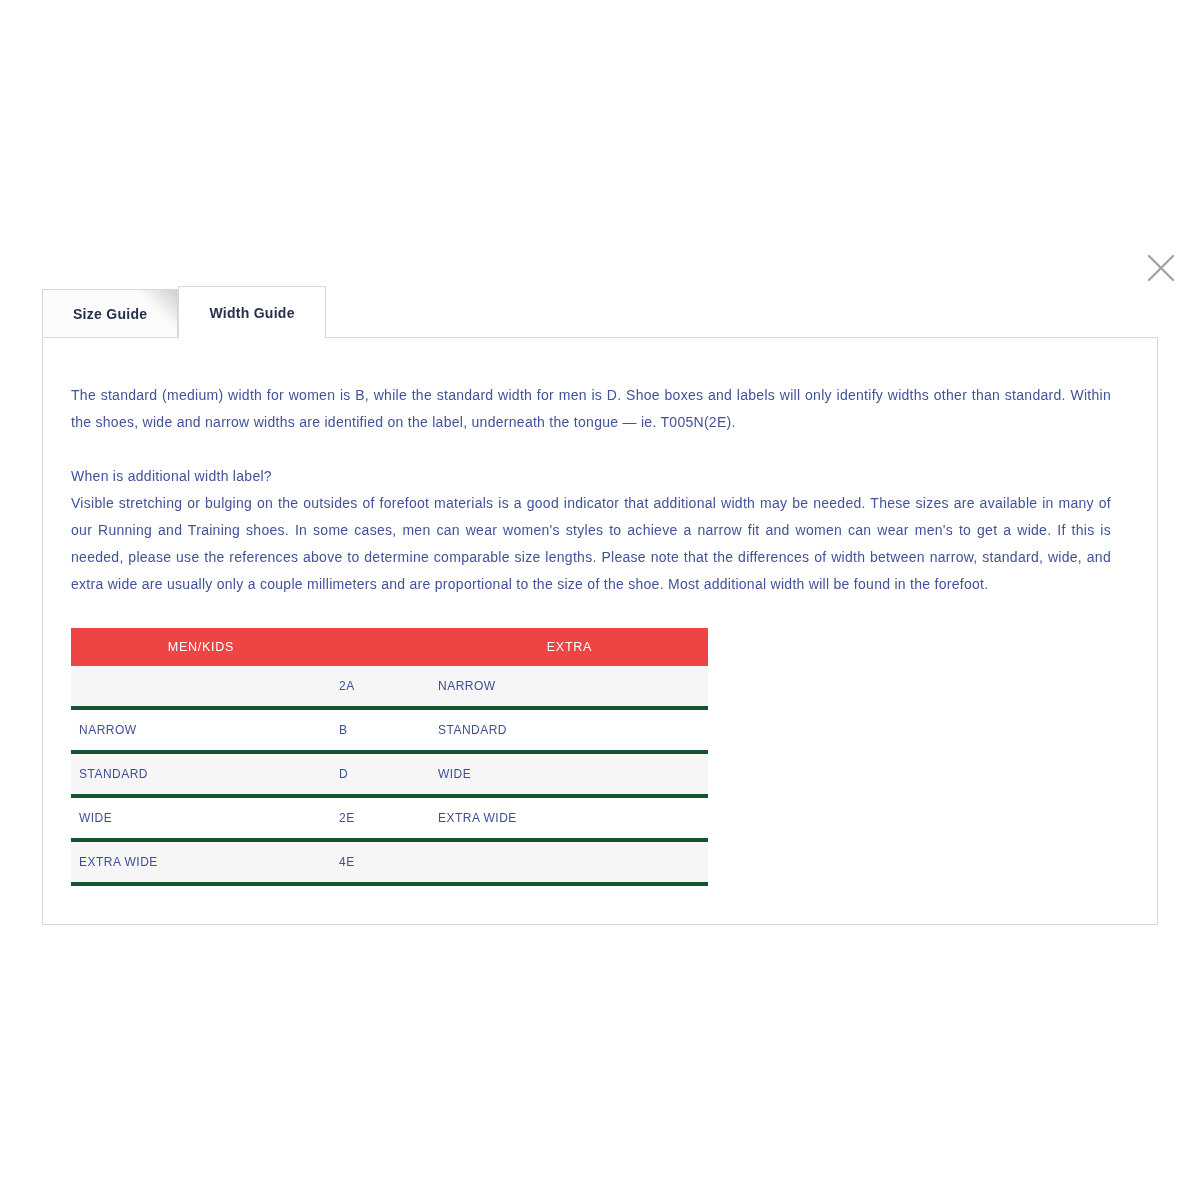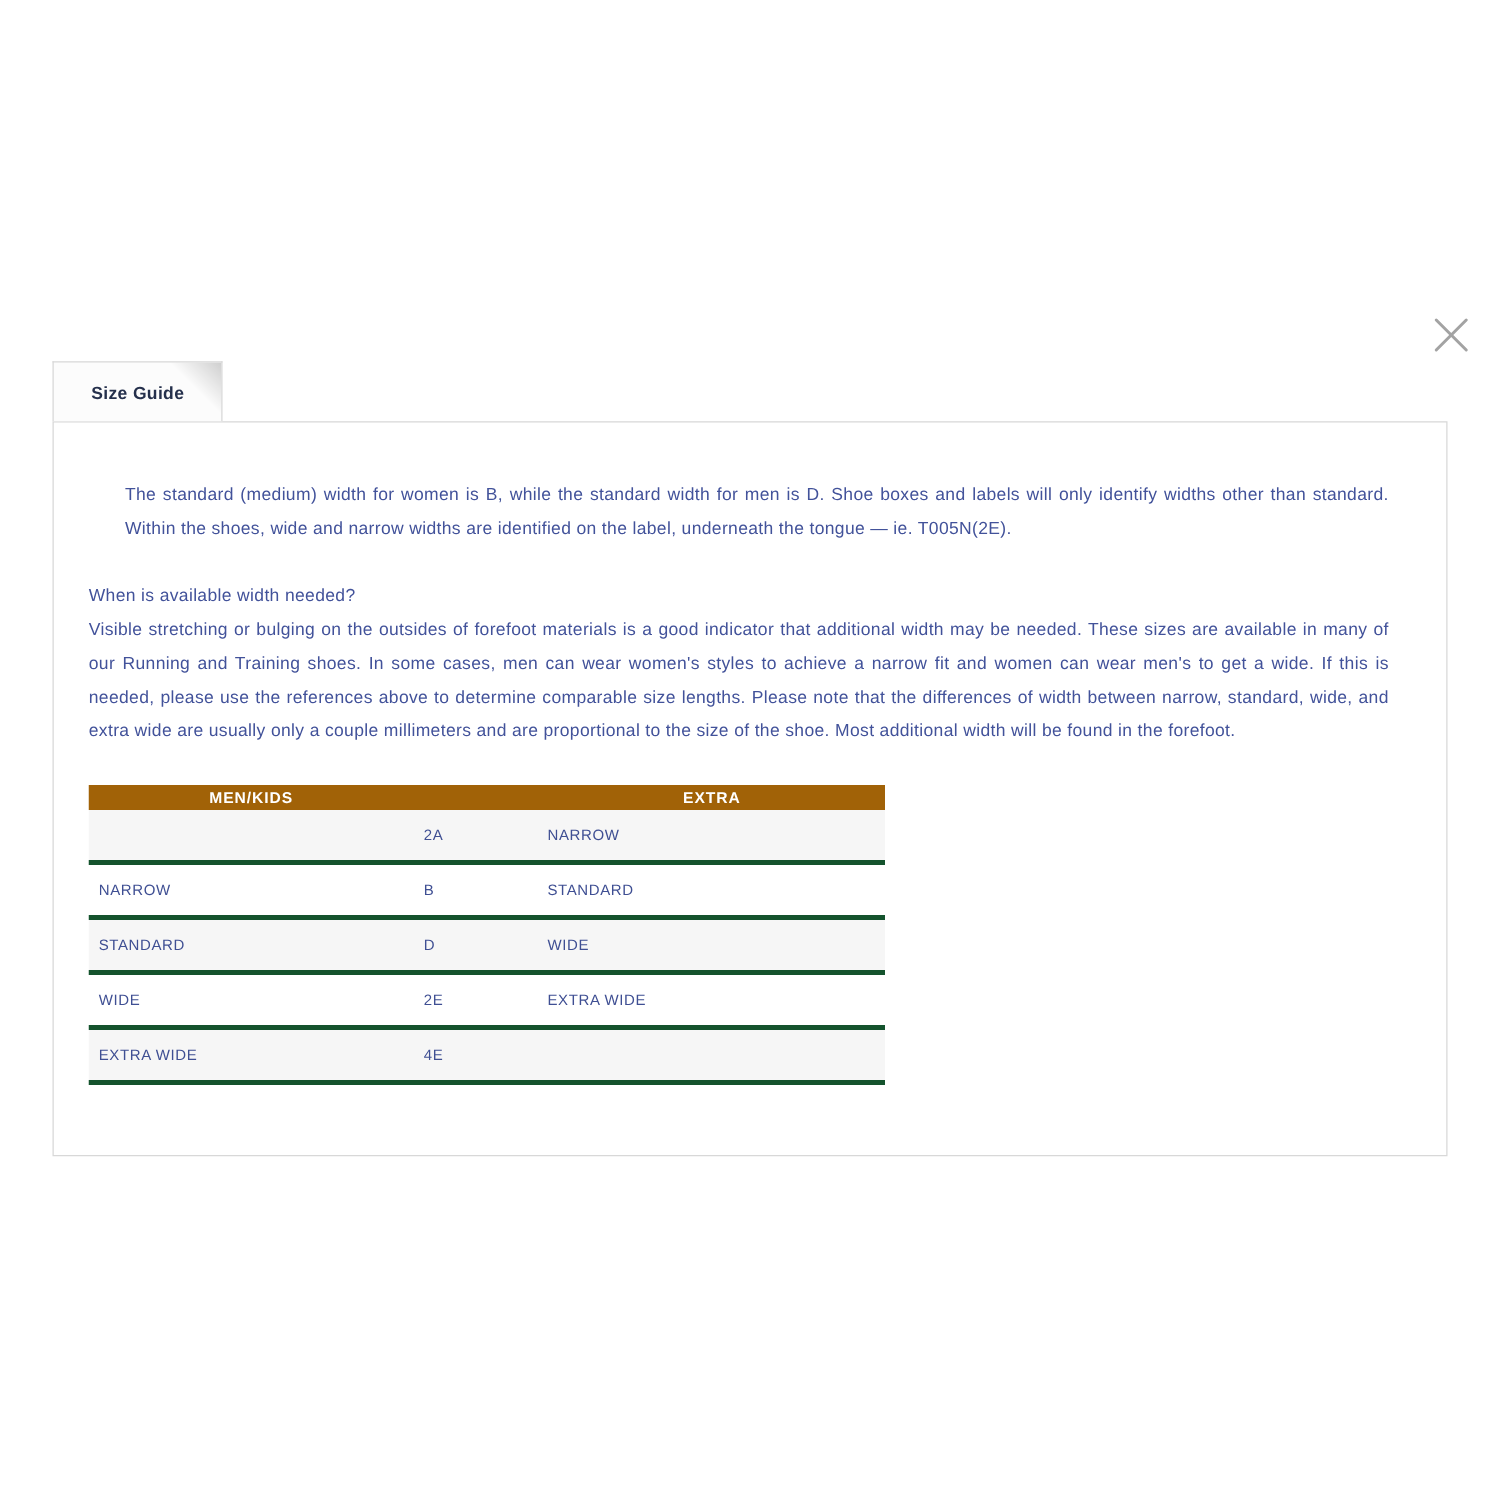--- a/index.html
+++ b/index.html
@@ -85,36 +85,36 @@
     height: 588px;
     padding: 44px 46px 50px 28px;
   }
   .body-text {
     color: #42529a;
     font-size: 14px;
     line-height: 27px;
     letter-spacing: 0.02em;
     text-align: justify;
   }
-  .intro { margin-bottom: 27px; margin-left: 29px; }
+  .intro { margin-bottom: 27px; }
   .qa-heading { }
   .qa-body { }
   .width-table {
     margin-top: 30px;
     width: 637px;
   }
   .thead {
     display: grid;
     grid-template-columns: 260px 100px 1fr;
-    background: #a16207;
-    height: 20px;
+    background: #ef4444;
+    height: 38px;
     align-items: center;
     color: #ffffff;
     font-size: 12.5px;
-    font-weight: bold;
+    font-weight: normal;
     letter-spacing: 0.06em;
   }
   .thead .hcell { text-align: center; }
   .trow {
     display: grid;
     grid-template-columns: 260px 100px 1fr;
     height: 44px;
     align-items: center;
     font-size: 12px;
     color: #3f4f93;
@@ -138,27 +138,30 @@
       <line x1="27" y1="3" x2="3" y2="27" stroke="#a3a3a3" stroke-width="2.4" stroke-linecap="round"></line>
     </svg>
   </div>
 
   <div class="modal">
 
     <div class="tabs">
       <div class="tab tab-inactive">
         <span>Size Guide</span>
       </div>
+      <div class="tab tab-active">
+        <span>Width Guide</span>
+      </div>
     </div>
 
     <div class="panel">
 
       <p class="body-text intro">The standard (medium) width for women is B, while the standard width for men is D. Shoe boxes and labels will only identify widths other than standard. Within the shoes, wide and narrow widths are identified on the label, underneath the tongue — ie. T005N(2E).</p>
 
-      <p class="body-text qa-heading">When is available width needed?</p>
+      <p class="body-text qa-heading">When is additional width label?</p>
 
       <p class="body-text qa-body">Visible stretching or bulging on the outsides of forefoot materials is a good indicator that additional width may be needed. These sizes are available in many of our Running and Training shoes. In some cases, men can wear women's styles to achieve a narrow fit and women can wear men's to get a wide. If this is needed, please use the references above to determine comparable size lengths. Please note that the differences of width between narrow, standard, wide, and extra wide are usually only a couple millimeters and are proportional to the size of the shoe. Most additional width will be found in the forefoot.</p>
 
       <div class="width-table">
         <div class="thead">
           <div class="hcell">MEN/KIDS</div>
           <div class="hcell-spacer"></div>
           <div class="hcell">EXTRA</div>
         </div>
         <div class="tbody">

